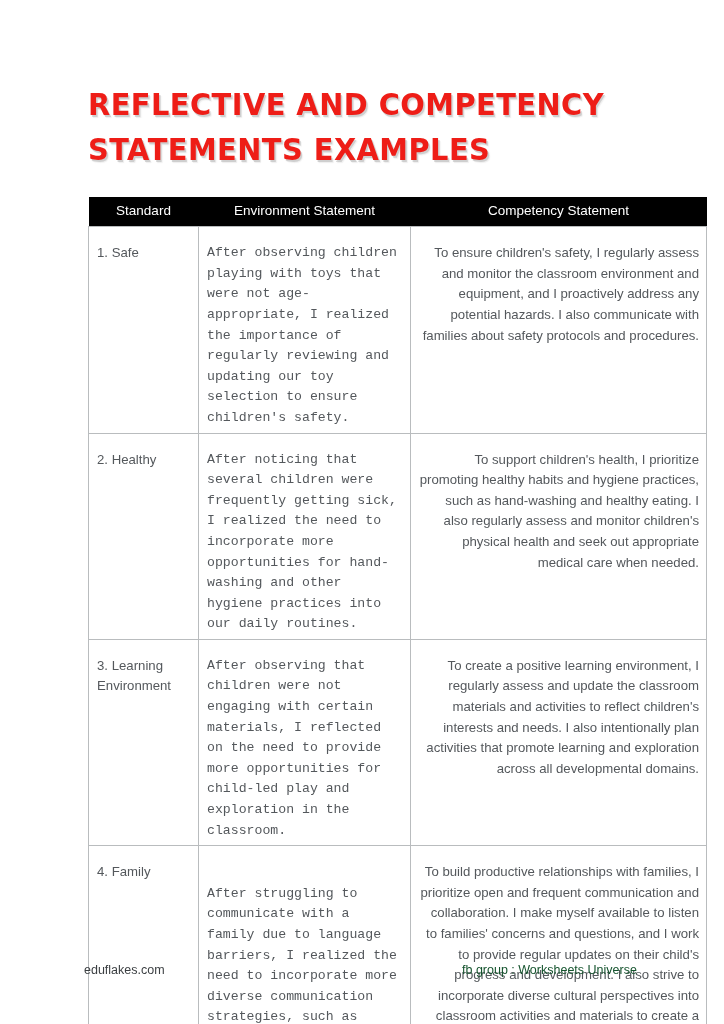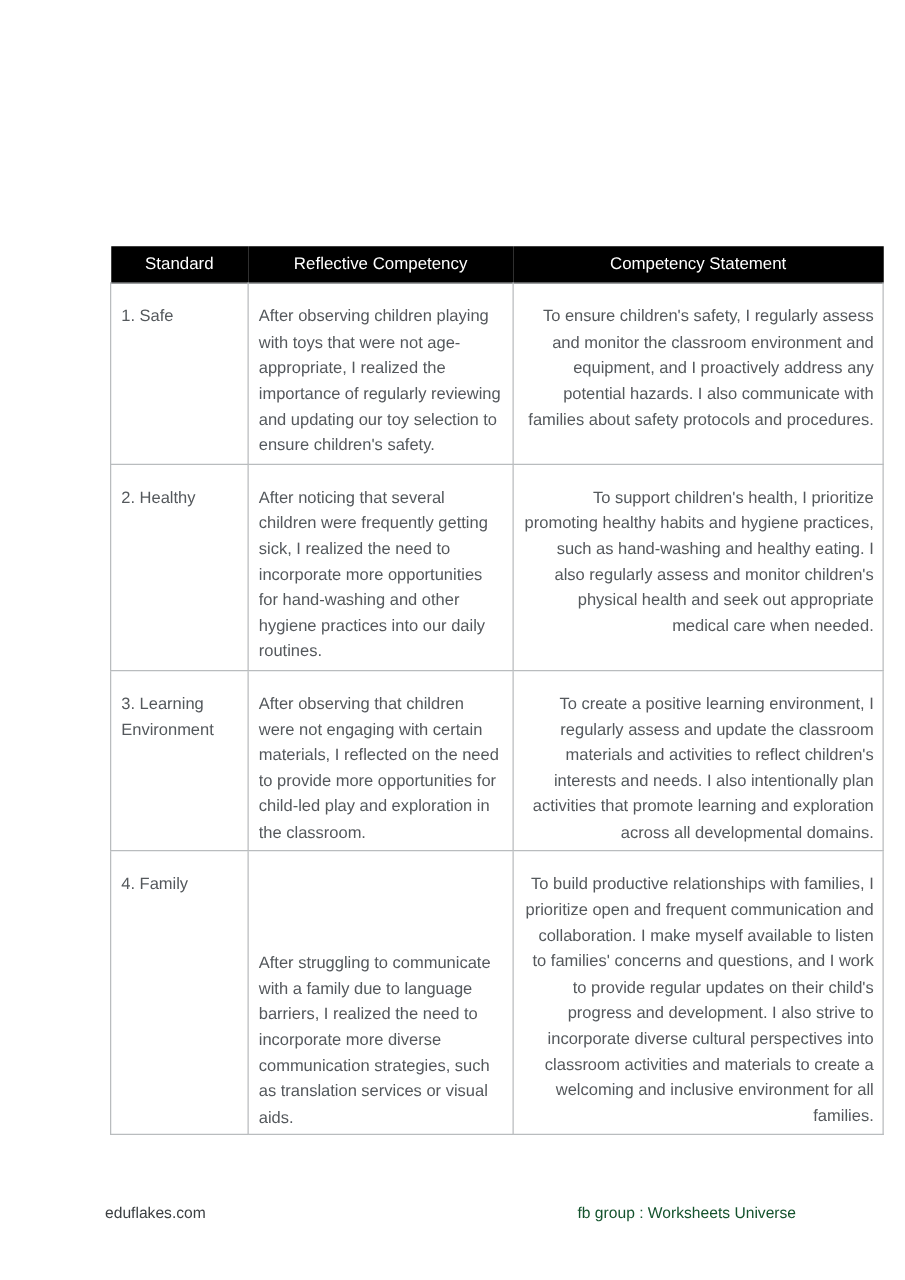--- a/index.html
+++ b/index.html
@@ -81,21 +81,21 @@
     line-height: 20.6px;
     padding: 16px 7px 4px 8px;
     vertical-align: top;
     word-wrap: break-word;
   }
 
   td.standard-cell {
     vertical-align: bottom;
     padding-bottom: 3px;
   }
-  td.reflective-cell { vertical-align: top; }
+  td.reflective-cell { vertical-align: top; font-family: Liberation Mono, monospace; }
   td.reflective-cell.align-bottom { vertical-align: bottom; padding-bottom: 3px; }
   td.competency-cell { vertical-align: middle; text-align: right; }
   td.competency-cell.align-top { vertical-align: top; margin-left: 40px; }
 
   
   .footer {
     position: absolute;
     left: 0;
     top: 963px;
     width: 593px;
@@ -115,32 +115,36 @@
     font-size: 12.5px;
     color: #14532d;
     white-space: nowrap;
   }
 </style>
 </head>
 <body>
 
 <div class="page">
 
+  <div class="title-block">
+    <div class="title-line">REFLECTIVE AND COMPETENCY</div>
+    <div class="title-line">STATEMENTS EXAMPLES</div>
+  </div>
 
   <div class="table-wrap">
     <table class="sheet">
       <colgroup>
         <col class="c-standard">
         <col class="c-reflective">
         <col class="c-competency">
       </colgroup>
       <thead>
         <tr>
           <th>Standard</th>
-          <th>Reflective Competency</th>
+          <th>Environment Statement</th>
           <th>Competency Statement</th>
         </tr>
       </thead>
       <tbody>
         <tr>
           <td class="standard-cell">1. Safe</td>
           <td class="reflective-cell">After observing children playing with toys that were not age-appropriate, I realized the importance of regularly reviewing and updating our toy selection to ensure children's safety.</td>
           <td class="competency-cell">To ensure children's safety, I regularly assess and monitor the classroom environment and equipment, and I proactively address any potential hazards. I also communicate with families about safety protocols and procedures.</td>
         </tr>
         <tr>

